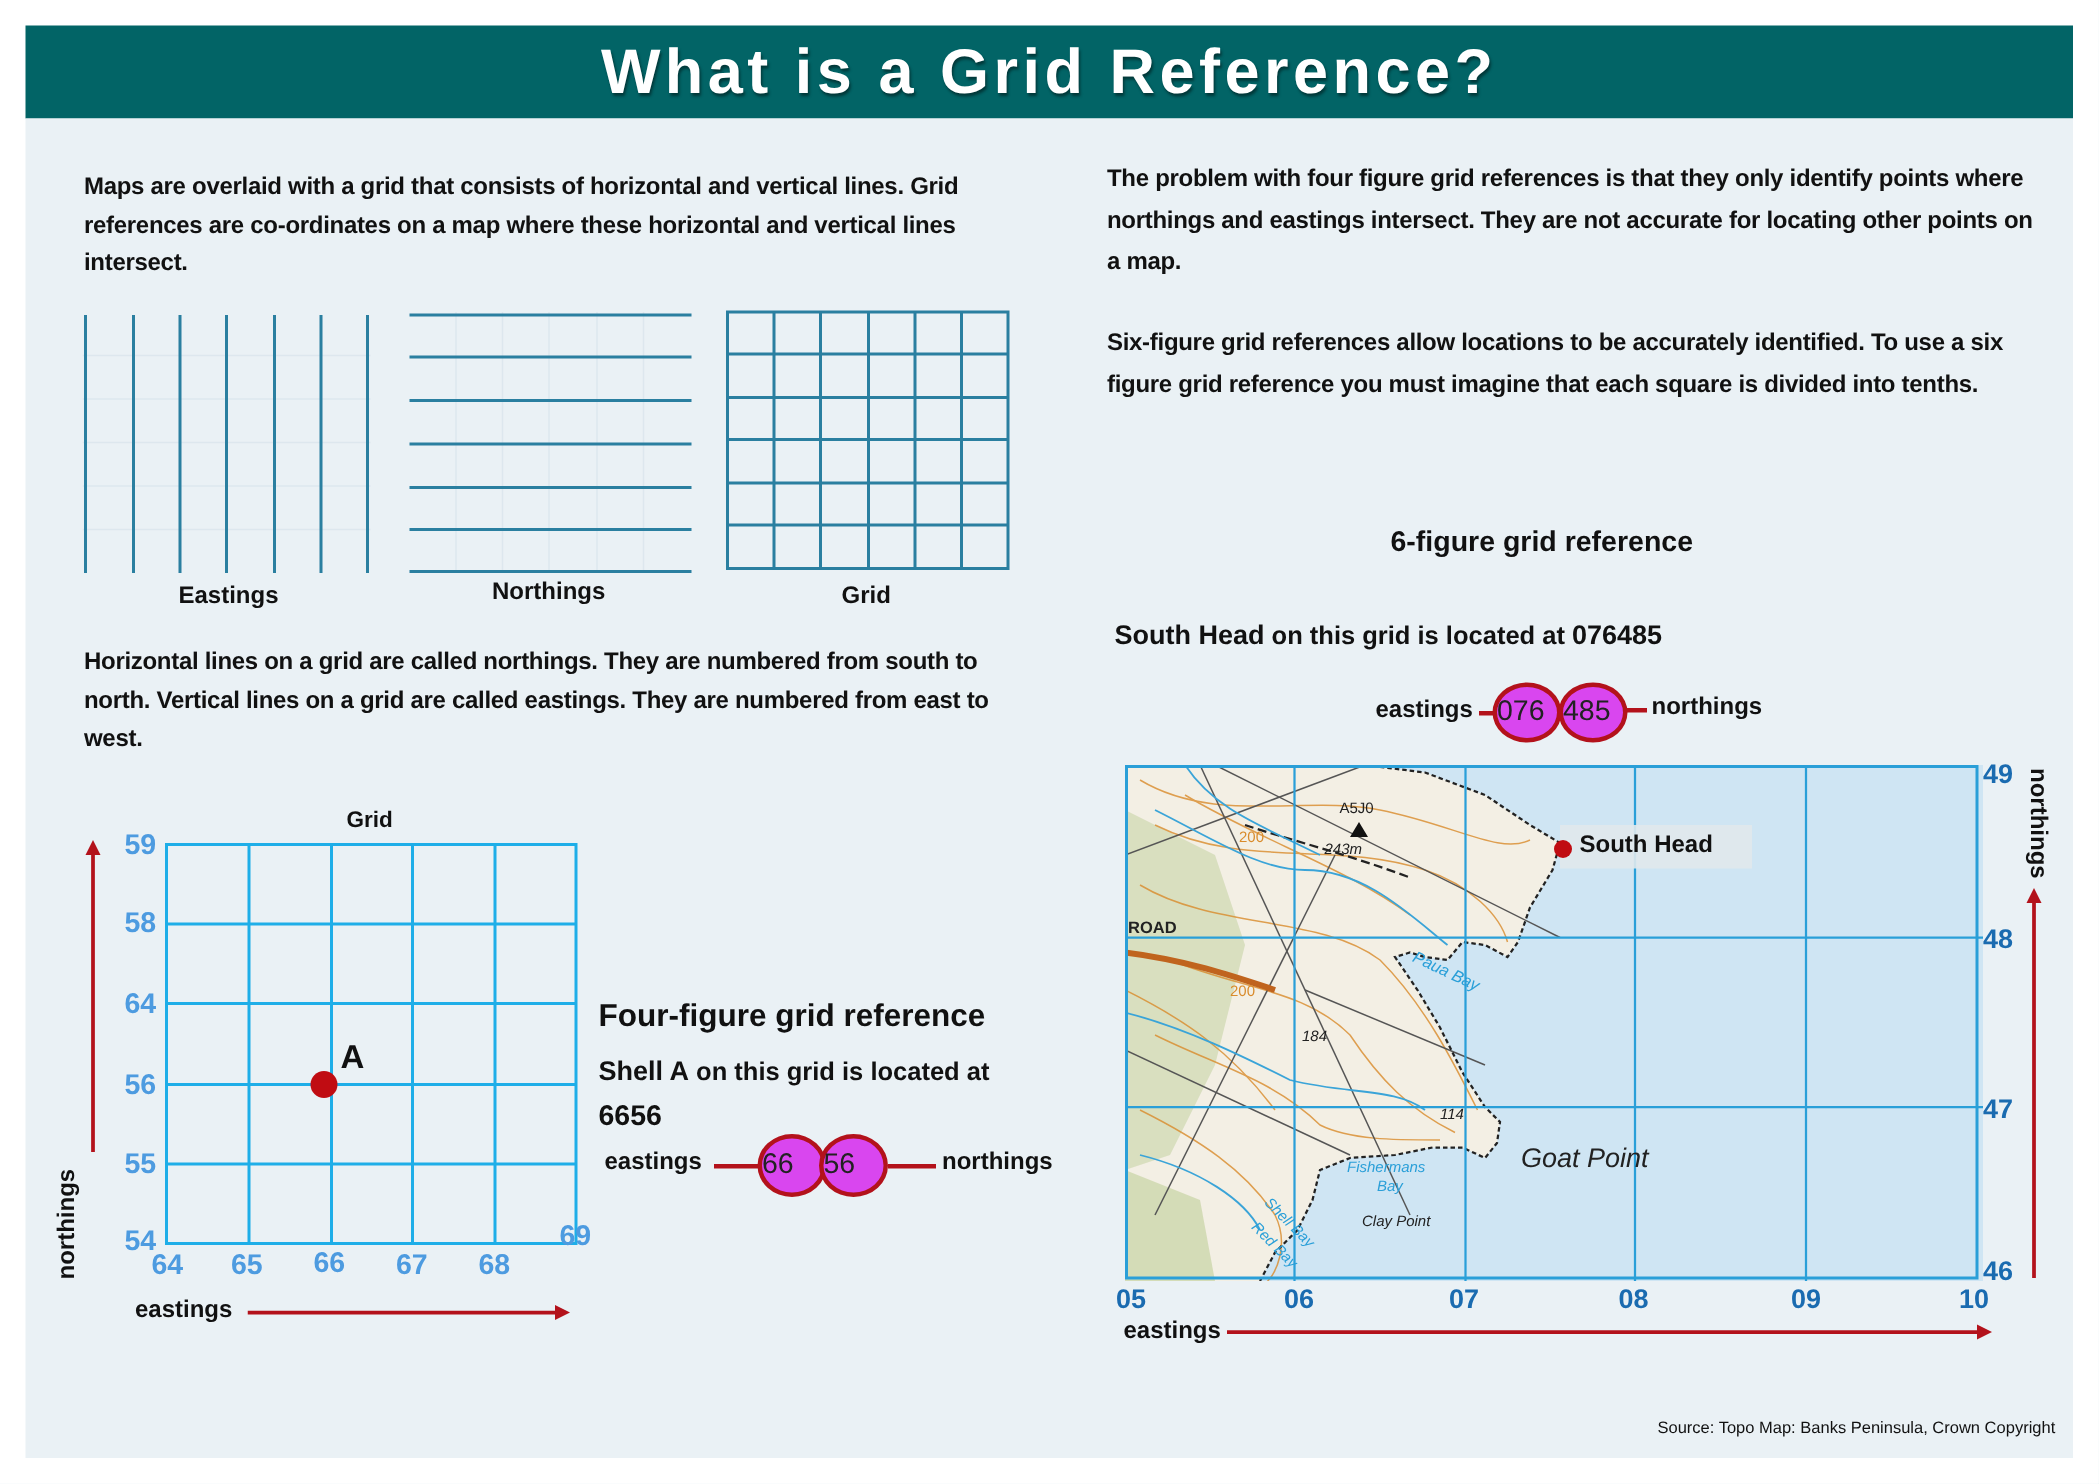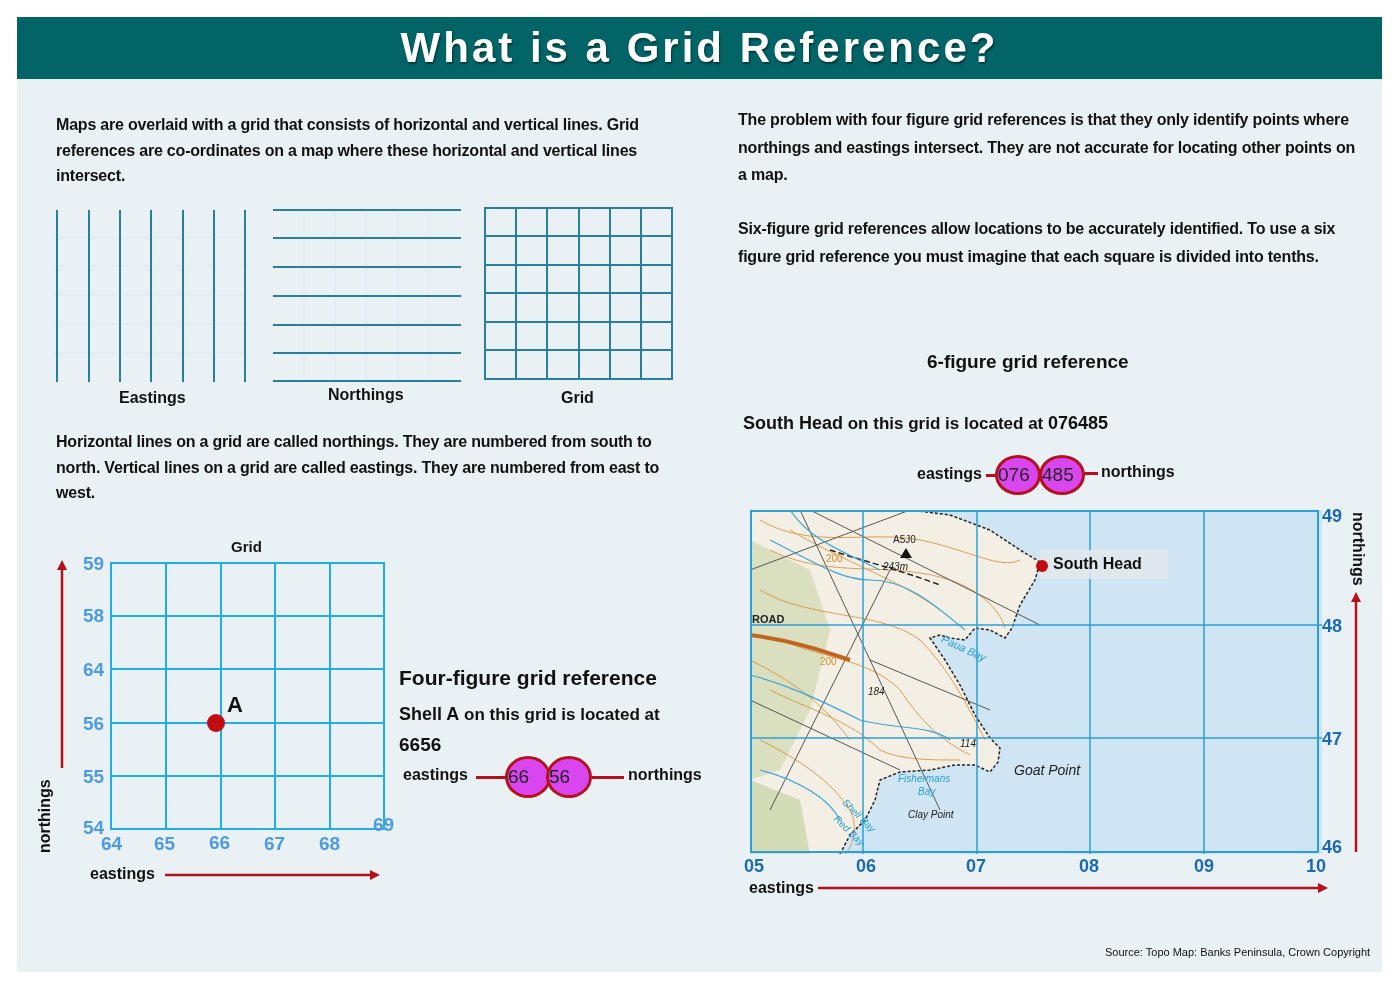--- a/index.html
+++ b/index.html
@@ -218,21 +218,21 @@
 </svg>
 
 <div class="abs" style="left:893px; top:534px; font-size:10px; color:#222;">A5J0</div>
 <div class="abs" style="left:883px; top:561px; font-size:10px; font-style:italic; color:#222;">243m</div>
 <div class="abs" style="left:826px; top:553px; font-size:10px; color:#d98b2b;">200</div>
 <div class="abs" style="left:820px; top:656px; font-size:10px; color:#d98b2b;">200</div>
 <div class="abs" style="left:752px; top:613px; font-size:11px; font-weight:bold; color:#222;">ROAD</div>
 <div class="abs" style="left:940px; top:642px; font-size:11px; font-style:italic; color:#2a9fd8; transform:rotate(25deg);">Paua Bay</div>
 <div class="abs" style="left:868px; top:686px; font-size:10px; font-style:italic; color:#222;">184</div>
 <div class="abs" style="left:960px; top:738px; font-size:10px; font-style:italic; color:#222;">114</div>
-<div class="abs" style="left:1014px; top:762px; font-size:14px; font-style:italic; color:#222;">Goat Point</div>
+<div class="abs" style="left:1014px; top:762px; font-size:18px; font-style:italic; color:#222;">Goat Point</div>
 <div class="abs" style="left:898px; top:773px; font-size:10px; font-style:italic; color:#2a9fd8;">Fishermans</div>
 <div class="abs" style="left:918px; top:786px; font-size:10px; font-style:italic; color:#2a9fd8;">Bay</div>
 <div class="abs" style="left:908px; top:809px; font-size:10px; font-style:italic; color:#222;">Clay Point</div>
 <div class="abs" style="left:838px; top:810px; font-size:10px; font-style:italic; color:#2a9fd8; transform:rotate(45deg);">Shell Bay</div>
 <div class="abs" style="left:830px; top:825px; font-size:10px; font-style:italic; color:#2a9fd8; transform:rotate(45deg);">Red Bay</div>
 <div class="abs" style="left:1053px; top:555px; font-size:16px; font-weight:bold; color:#111;">South Head</div>
 
 <div class="darkblue" style="left:1322px; top:506px;">49</div>
 <div class="darkblue" style="left:1322px; top:616px;">48</div>
 <div class="darkblue" style="left:1322px; top:729px;">47</div>

